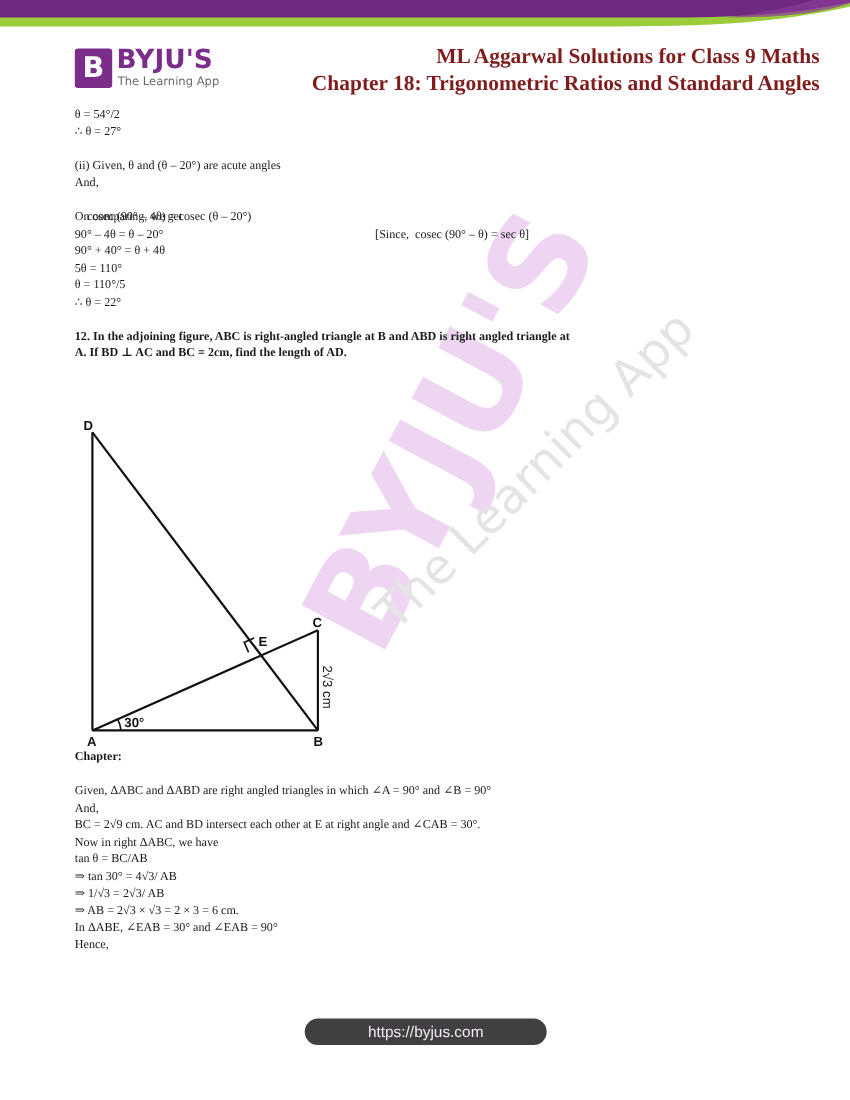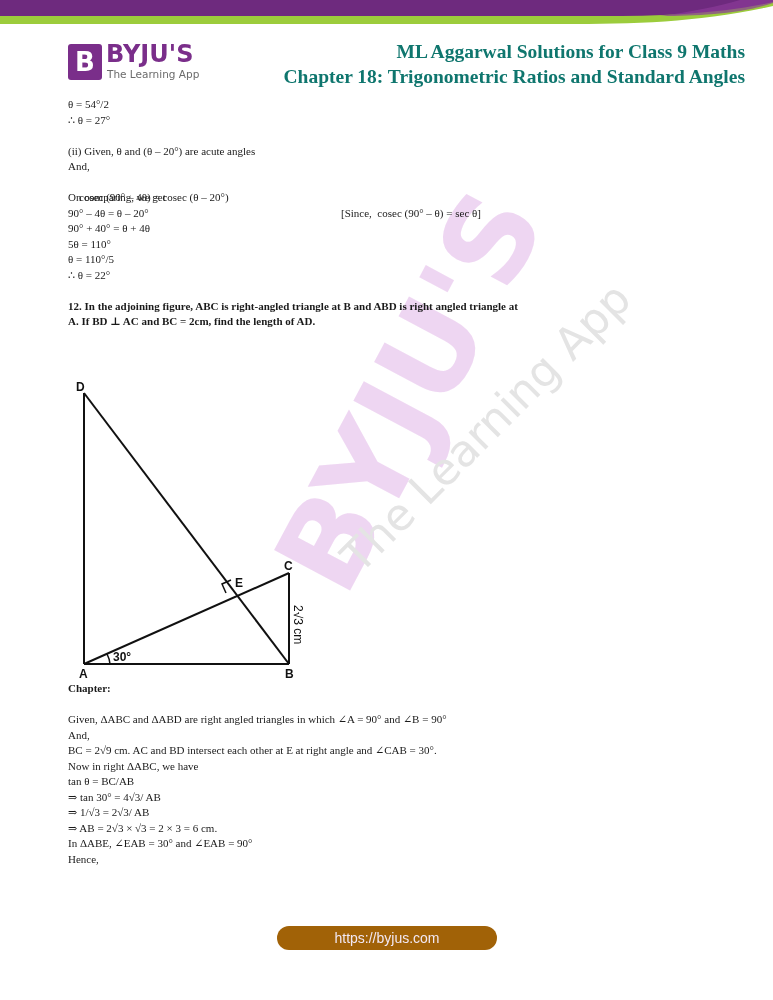--- a/index.html
+++ b/index.html
@@ -28,38 +28,38 @@
     color: #7a2e8a; letter-spacing: 0px; white-space: nowrap;
   }
   .logo-tag {
     position: absolute; left: 39px; top: 24px;
     font-family: "DejaVu Sans", sans-serif; font-size: 10.5px; color: #6b6b6b;
     white-space: nowrap;
   }
   .header-title {
     position: absolute; right: 28px; top: 39px; text-align: right;
     font-family: "Liberation Serif", serif; font-weight: bold; font-size: 19.5px;
-    line-height: 25px; color: #0f766e;
+    line-height: 25px; color: #7f1d1d;
   }
   .content {
     position: absolute; left: 68px; top: 97px; width: 680px;
     font-size: 11px; line-height: 15.5px;
   }
   .line { white-space: pre; height: 15.5px; }
   .gap { height: 15.5px; }
   .q-title { font-weight: bold; }
   .tab-note { position: absolute; left: 273px; text-align: right; }
   .rel { position: relative; }
   .watermark {
     position: absolute; left: 0; top: 0; width: 773px; height: 1000px;
     pointer-events: none;
   }
   .footer-pill {
     position: absolute; left: 277px; top: 926px; width: 220px; height: 24px;
-    background: #a16207; border-radius: 12px; color: #f2e8f4;
+    background: #404040; border-radius: 12px; color: #f2e8f4;
     font-family: "Liberation Sans", sans-serif; font-size: 14px;
     text-align: center; line-height: 24px;
   }
   .figure { position: absolute; left: 60px; top: 380px; width: 260px; height: 300px; }
 </style>
 </head>
 <body>
 
 <svg class="top-band" viewBox="0 0 773 26" preserveAspectRatio="none">
   <path d="M0 0 H773 V6 C700 22 640 24 560 24 H0 Z" fill="#9ccc3c"></path>

